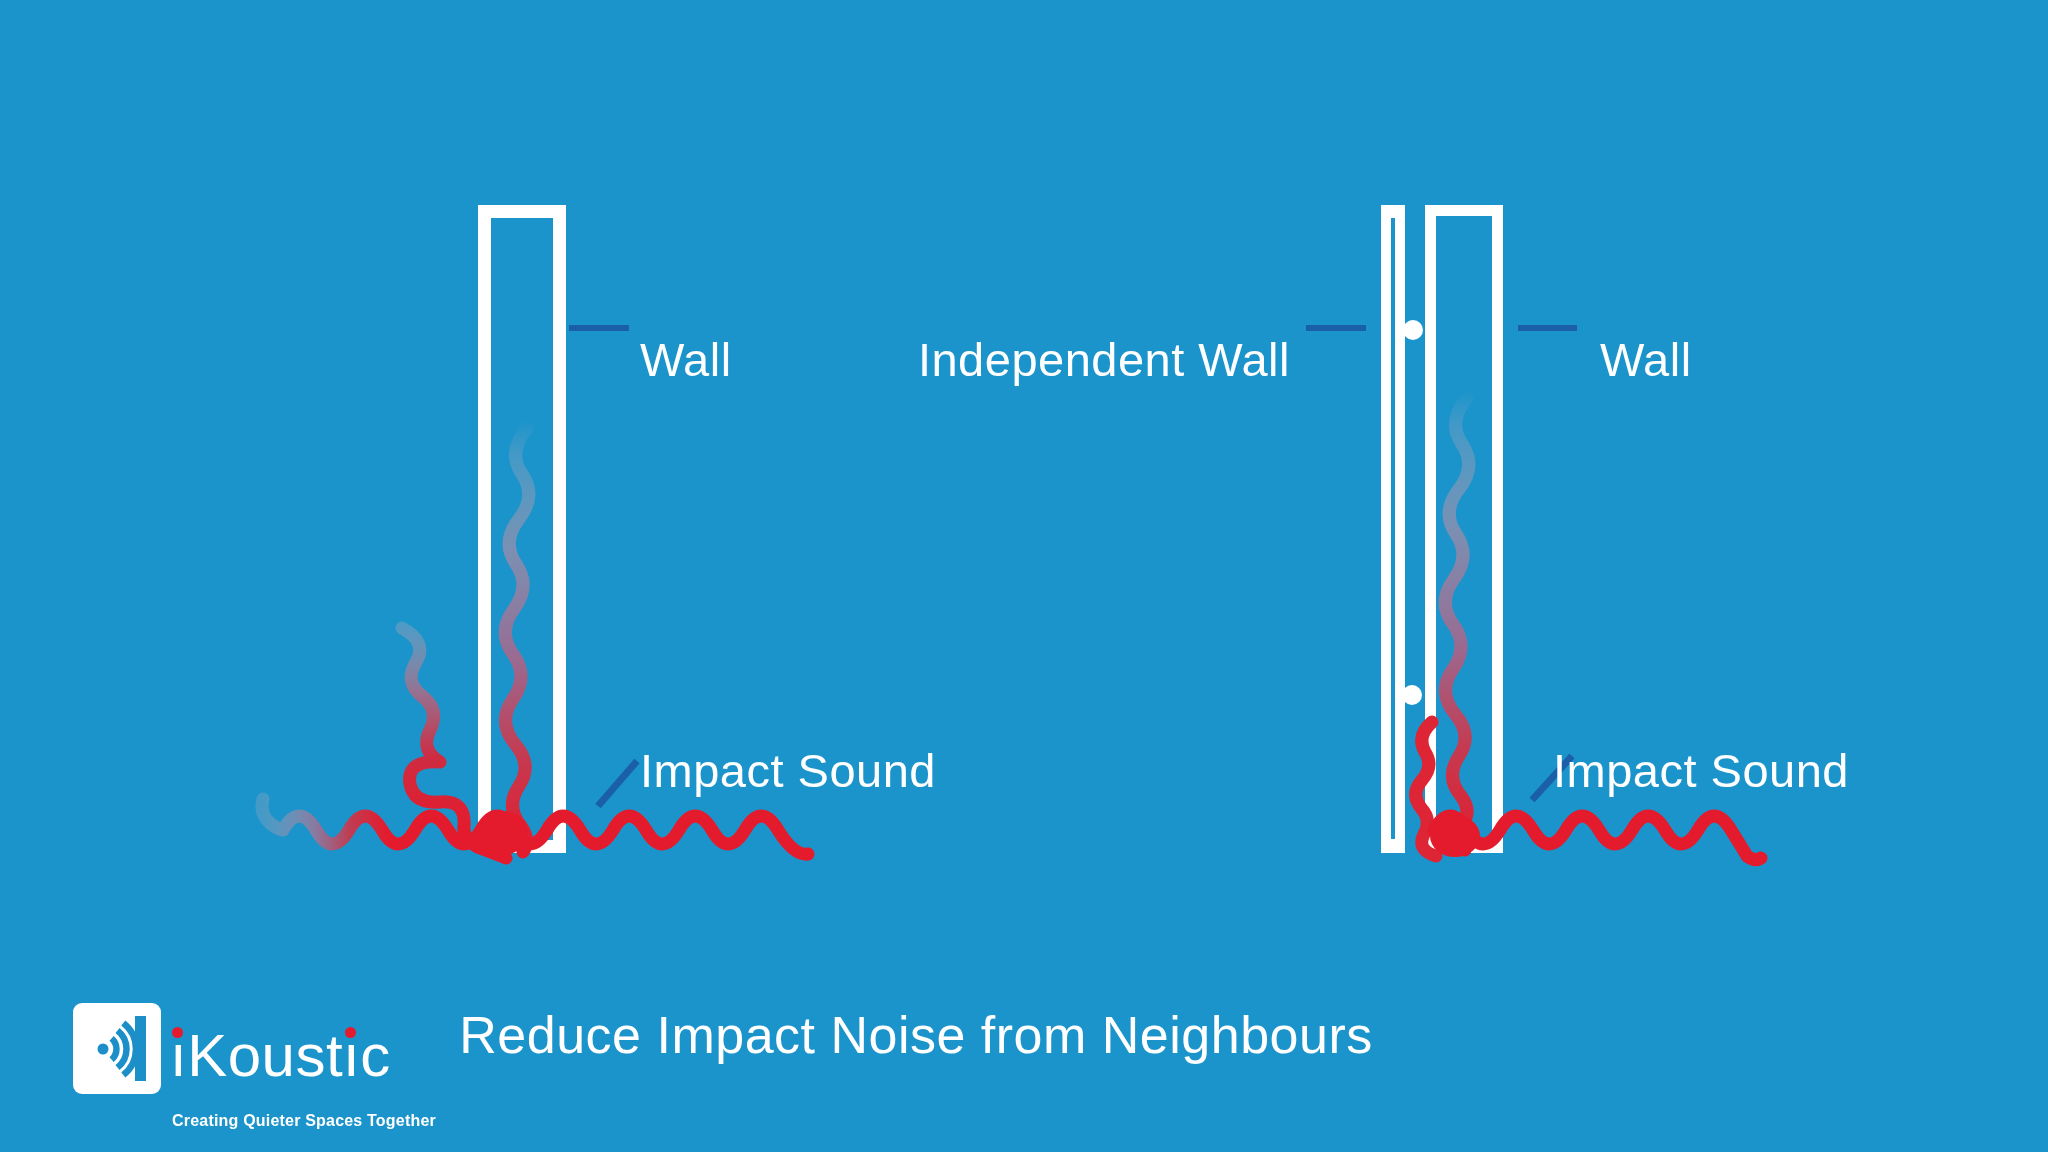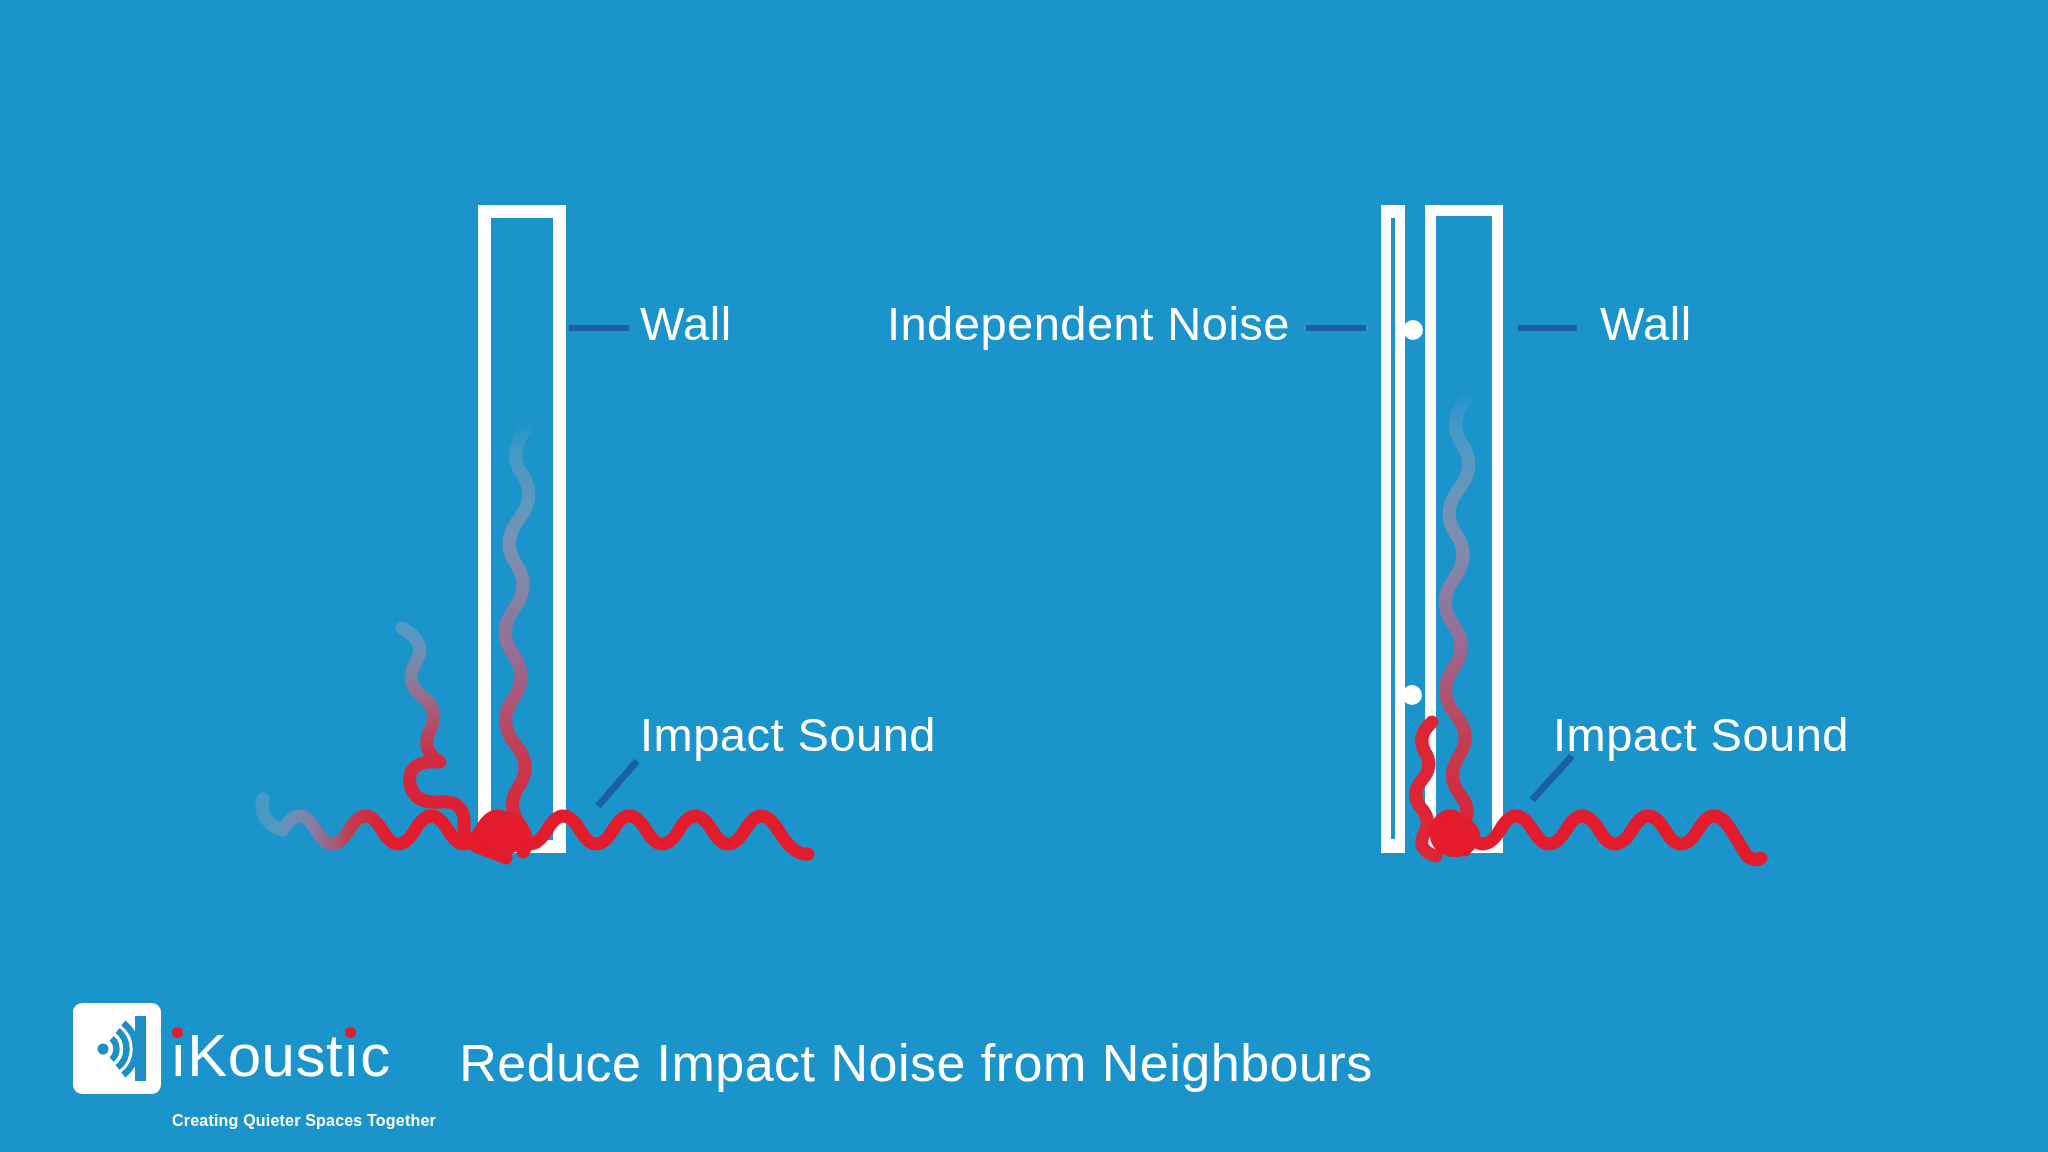--- a/index.html
+++ b/index.html
@@ -8,21 +8,21 @@
     background:#1B94CB;font-family:"Liberation Sans",sans-serif;
   }
   
   .wall-outline{position:absolute;border:13px solid #ffffff;background:transparent;box-sizing:border-box;}
   .wall-outline.thin{border-width:11px;}
   .indep-panel{position:absolute;background:#ffffff;}
   .indep-inner{position:absolute;left:10px;width:4px;top:13px;bottom:14px;background:#1B94CB;}
   
   .diagram-label{
     position:absolute;color:#ffffff;font-size:47px;font-weight:400;
-    line-height:1.0;white-space:nowrap;letter-spacing:0.5px;
+    line-height:1.0;white-space:nowrap;letter-spacing:0.5px;margin-top:36px;
   }
   .label-right{text-align:right;}
   
   #fx{position:absolute;left:0;top:0;width:2048px;height:1152px;}
   
   #logo-box{
     position:absolute;left:73px;top:1003px;width:88px;height:91px;
     background:#ffffff;border-radius:9px;
   }
   #brand{
@@ -33,21 +33,21 @@
   #brand .i-nodot::after{
     content:"";position:absolute;left:2px;top:1px;width:11px;height:11px;
     border-radius:50%;background:#E41B2C;
   }
   #tagline{
     position:absolute;left:172px;top:1112px;color:#ffffff;
     font-size:16px;font-weight:700;letter-spacing:0.2px;white-space:nowrap;
   }
   #main-title{
     position:absolute;left:0;top:1006px;width:1832px;text-align:center;
-    color:#ffffff;font-size:52px;font-weight:400;letter-spacing:0.5px;line-height:1.15;margin-top:28px;
+    color:#ffffff;font-size:52px;font-weight:400;letter-spacing:0.5px;line-height:1.15;
   }
 </style>
 </head>
 <body>
 
 <div id="canvas">
 
   <div class="wall-outline" style="left:478px;top:205px;width:88px;height:648px;"></div>
 
   <div class="indep-panel" style="left:1381px;top:205px;width:24px;height:648px;">
@@ -108,21 +108,21 @@
     <line x1="569" y1="328" x2="629" y2="328" stroke="#1A5FA8" stroke-width="6"></line>
     <line x1="1306" y1="328" x2="1366" y2="328" stroke="#1A5FA8" stroke-width="6"></line>
     <line x1="1518" y1="328" x2="1577" y2="328" stroke="#1A5FA8" stroke-width="6"></line>
     <line x1="598" y1="806" x2="637" y2="761" stroke="#1A5FA8" stroke-width="7"></line>
     <line x1="1532" y1="800" x2="1572" y2="756" stroke="#1A5FA8" stroke-width="7"></line>
   </svg>
 
   <div class="diagram-label" style="left:640px;top:300px;">Wall</div>
   <div class="diagram-label" style="left:640px;top:711px;">Impact Sound</div>
 
-  <div class="diagram-label label-right" style="right:758px;top:300px;">Independent Noise</div>
+  <div class="diagram-label label-right" style="right:758px;top:300px;">Independent Wall</div>
   <div class="diagram-label" style="left:1600px;top:300px;">Wall</div>
   <div class="diagram-label" style="left:1553px;top:711px;">Impact Sound</div>
 
   <div id="logo-box">
     <svg viewBox="0 0 88 91" width="88" height="91">
       <circle cx="30" cy="46" r="5.5" fill="#1C8FC8"></circle>
       <path d="M 38.6 35.4 A 14 14 0 0 1 38.6 56.6" fill="none" stroke="#1C8FC8" stroke-width="6.5"></path>
       <path d="M 44.5 27.5 A 23.5 23.5 0 0 1 44.5 64.5" fill="none" stroke="#1C8FC8" stroke-width="6.5"></path>
       <path d="M 50.3 20 A 33 33 0 0 1 50.3 72" fill="none" stroke="#1C8FC8" stroke-width="6.5"></path>
       <rect x="62" y="13" width="11" height="65" fill="#1C8FC8"></rect>

